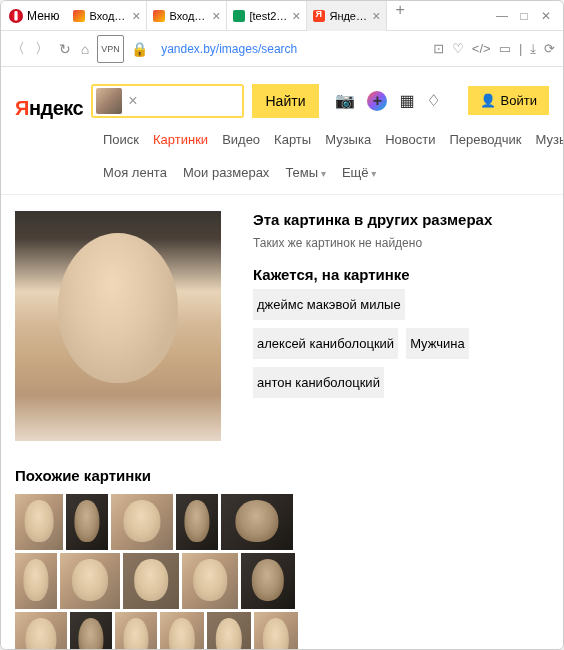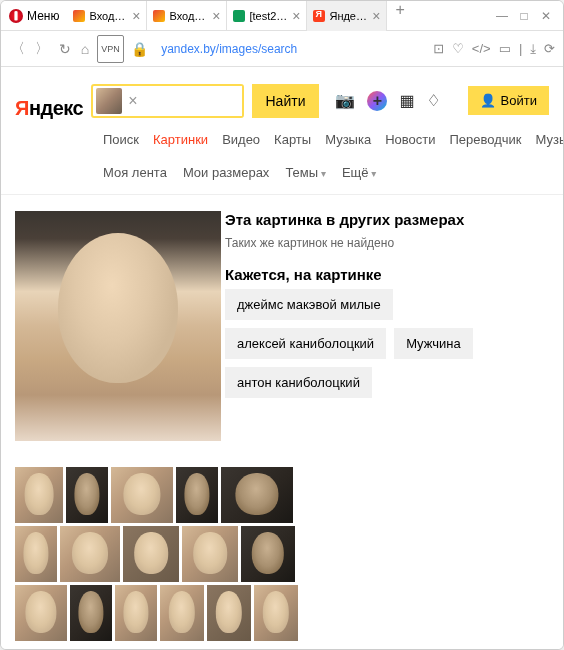--- a/index.html
+++ b/index.html
@@ -35,28 +35,28 @@
 .sr-icons { display: flex; gap: 12px; align-items: center; margin-left: 8px; }
 .sr-icons span { cursor: pointer; font-size: 16px; color: #333; }
 .plus-badge { width: 20px; height: 20px; border-radius: 50%; background: linear-gradient(135deg,#ff5c5c,#8b5cf6,#06b6d4); display: flex; align-items: center; justify-content: center; color: #fff; font-weight: bold; font-size: 14px; }
 .login-btn { background: #ffdb4d; border: none; padding: 7px 12px; font-size: 13px; cursor: pointer; display: flex; align-items: center; gap: 4px; margin-left: auto; font-family: inherit; }
 .services { display: flex; gap: 14px; padding: 4px 14px 8px 102px; font-size: 13px; }
 .services a { color: #555; text-decoration: none; cursor: pointer; }
 .services a.active { color: #fc3f1d; }
 .subnav { display: flex; gap: 16px; padding: 10px 14px 14px 102px; font-size: 13px; border-bottom: 1px solid #eee; color: #555; }
 .subnav span { cursor: pointer; }
 .subnav .dd::after { content: ' ▾'; font-size: 10px; color: #999; }
-.main { display: flex; padding: 16px 14px; gap: 4px; }
+.main { display: flex; padding: 16px 14px; gap: 32px; }
 .photo { width: 206px; height: 230px; background: linear-gradient(180deg,#3a3530 0%,#4a4038 12%,#e8d4b8 35%,#d4b896 50%,#c8a882 65%,#b89878 80%,#e8d8c8 100%); flex-shrink: 0; position: relative; }
 .photo::before { content:''; position:absolute; left:50%; top:42%; transform:translate(-50%,-50%); width:120px; height:150px; background: radial-gradient(ellipse at 45% 35%, #f0d8b8 0%, #e0c8a8 40%, #d0b898 70%); border-radius: 50% 50% 48% 48%; }
 .right-col { flex: 1; }
 .h { font-size: 15px; font-weight: bold; margin-bottom: 6px; }
 .sub { font-size: 12px; color: #666; margin-bottom: 16px; margin-top: 8px; }
 .tags { display: flex; flex-wrap: wrap; gap: 8px; }
-.tag { background: #f0f0f0; padding: 8px 12px; font-size: 13px; cursor: pointer; }
+.tag { background: #f0f0f0; padding: 8px 4px; font-size: 13px; cursor: pointer; }
 .similar { padding: 10px 14px 20px; }
 .similar h2 { font-size: 15px; font-weight: bold; margin-bottom: 10px; }
 .grid { display: flex; flex-direction: column; gap: 3px; }
 .grow { display: flex; gap: 3px; }
 .gcell { height: 56px; background: linear-gradient(135deg,#d4b896 0%,#b8987a 40%,#8a7560 100%); cursor: pointer; position: relative; }
 .gcell::before { content:''; position:absolute; left:50%; top:48%; transform:translate(-50%,-50%); width:60%; height:75%; background: radial-gradient(ellipse at 48% 38%, #eed8b8 0%, #dcc4a0 50%, #c8b090 80%); border-radius:48% 48% 45% 45%; }
 .gcell.dark { background: linear-gradient(135deg,#3a3530 0%,#2a2520 60%,#1a1815 100%); }
 .gcell.dark::before { background: radial-gradient(ellipse at 48% 38%, #c8b090 0%, #a89070 50%, #887050 80%); }
 .gcell.mid { background: linear-gradient(135deg,#8a7560 0%,#6a5a48 100%); }
 .favicon { width: 12px; height: 12px; display: inline-block; flex-shrink: 0; }
@@ -174,20 +174,21 @@
         <div class="tags">
           <div class="tag">джеймс макэвой милые</div>
           <div class="tag">алексей каниболоцкий</div>
           <div class="tag">Мужчина</div>
           <div class="tag">антон каниболоцкий</div>
         </div>
       </div>
     </div>
 
     <div class="similar">
+      <h2>Похожие картинки</h2>
       <div class="grid">
         <div class="grow">
           <div class="gcell" style="width:48px"></div>
           <div class="gcell dark" style="width:42px"></div>
           <div class="gcell" style="width:62px"></div>
           <div class="gcell dark" style="width:42px"></div>
           <div class="gcell dark" style="width:72px"></div>
         </div>
         <div class="grow">
           <div class="gcell" style="width:42px"></div>

